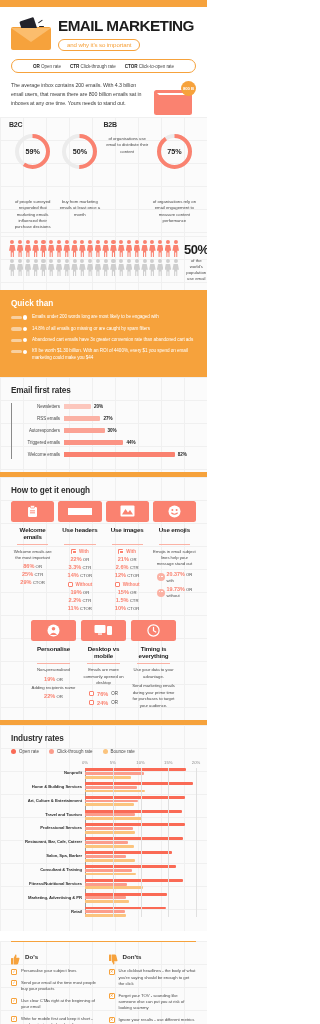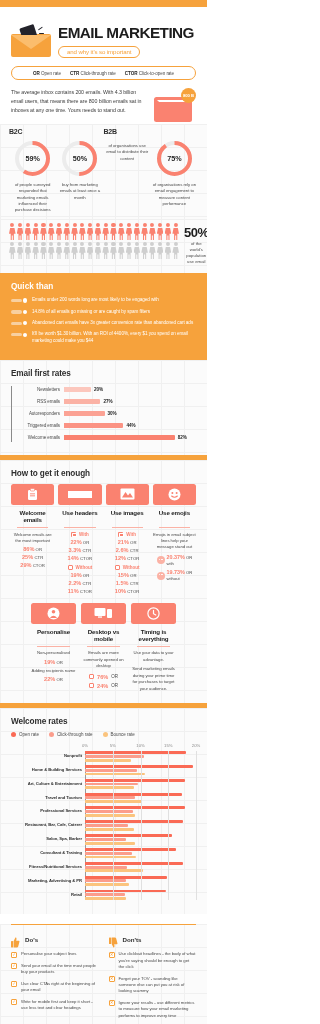--- a/index.html
+++ b/index.html
@@ -21,21 +21,21 @@
     background-size: 23px 23px;
   }
   .topbar { height: 7px; background: #f6a23c; }
   .sec-pad { padding: 9px 11px 11px 11px; }
   h2.sec-title {
     font-size: 8.2px; font-weight: bold; letter-spacing: -.1px;
     color: #2e2e2e; margin-bottom: 6px;
   }
 
   
-  .header { padding: 18px 11px 0 11px; background: #fff; }
+  .header { padding: 11px 11px 0 11px; background: #fff; }
   .head-row { display: flex; align-items: center; gap: 7px; }
   .env-logo { width: 40px; height: 32px; position: relative; flex: 0 0 40px; }
   .env-body {
     position: absolute; left: 0; bottom: 1px; width: 40px; height: 23px;
     background: #f6a23c; border-radius: 2px;
   }
   .env-flap {
     position: absolute; left: 0; bottom: 9px; width: 0; height: 0;
     border-left: 20px solid transparent; border-right: 20px solid transparent;
     border-top: 14px solid #fbbd6d;
@@ -91,21 +91,21 @@
   }
 
   
   .stats-sec { padding: 4px 9px 6px 9px; }
   .bb-labels { display: flex; }
   .bb-labels span {
     width: 50%; font-size: 7px; font-weight: bold; color: #2e2e2e;
     letter-spacing: -.2px;
   }
   .donuts { display: flex; margin-top: 4px; }
-  .donut-cell { width: 25%; display: flex; flex-direction: column; align-items: center; }
+  .donut-cell { width: 25%; display: flex; flex-direction: column; align-items: center; gap: 24px; }
   .donut { width: 39px; height: 39px; position: relative; }
   .donut svg { display: block; transform: rotate(-90deg); }
   .donut-val {
     position: absolute; inset: 0; display: flex; align-items: center;
     justify-content: center; font-size: 7.2px; font-weight: bold; color: #1d1d1d;
   }
   .donut-cap {
     margin-top: 4px; font-size: 4.3px; line-height: 1.45; text-align: center;
     color: #4a4a4a; padding: 0 2px; letter-spacing: -.05px;
   }
@@ -730,21 +730,21 @@
         <div class="card-rule"></div>
         <div class="card-body">Use your data to your advantage.</div>
         <div class="card-body" style="margin-top:3px">Send marketing emails during your prime time for purchases to target your audience.</div>
       </div>
     </div>
   </div>
 
   <div class="topbar" style="height:5px"></div>
 
   <div class="sec-pad grid-bg">
-    <h2 class="sec-title">Welcome rates</h2>
+    <h2 class="sec-title">Industry rates</h2>
     <div class="ind-legend" id="ind-legend">
         <div>
       <span class="lg-dot" style="background:#fa6a55"></span>
       <span>Open rate</span>
     </div>
         <div>
       <span class="lg-dot" style="background:#fb9d8c"></span>
       <span>Click-through rate</span>
     </div>
         <div>

